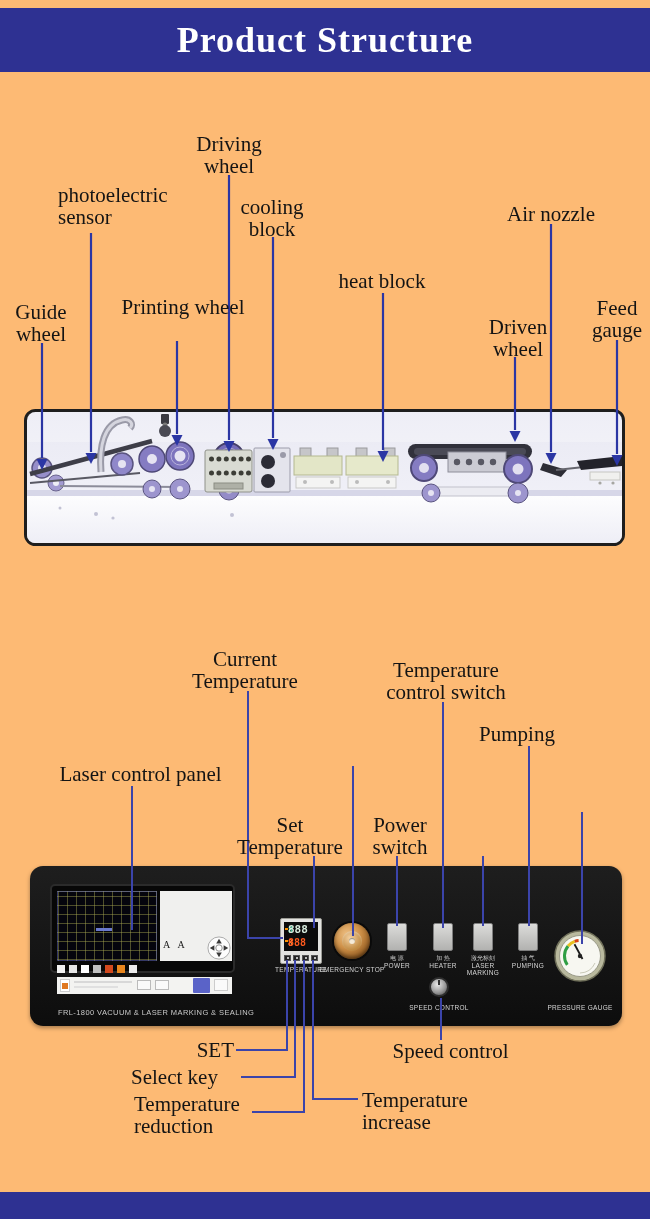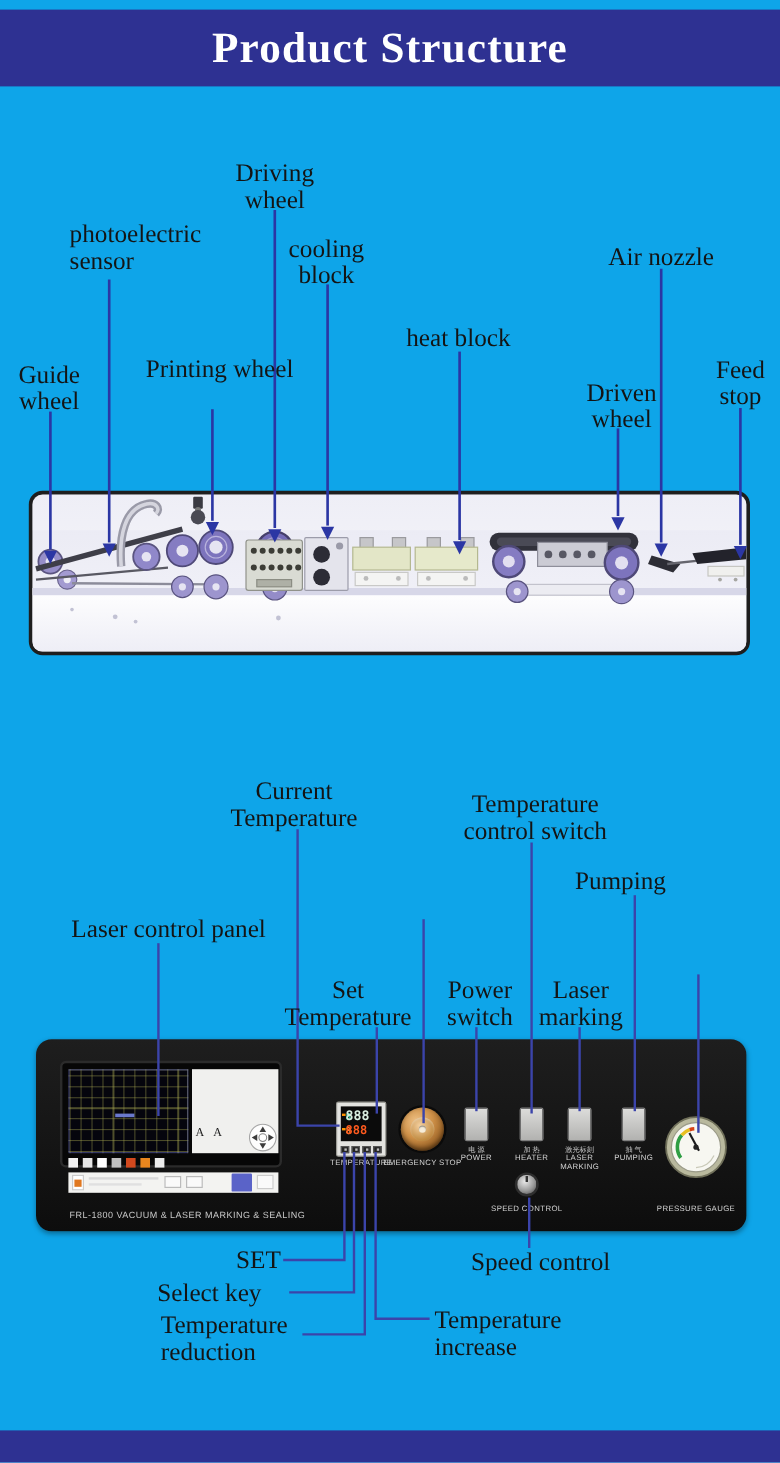--- a/index.html
+++ b/index.html
@@ -1,16 +1,16 @@
 <!DOCTYPE html>
 <html><head>
 <meta charset="utf-8">
 <style>
   html,body{margin:0;padding:0;background:#fff;}
-  .page{position:relative;width:650px;height:1219px;background:#0ea5e9;overflow:hidden;
+  .page{position:relative;width:650px;height:1219px;background:#fdba74;overflow:hidden;
         font-family:"Liberation Serif",serif;}
   
   .banner{position:absolute;left:0;top:8px;width:650px;height:64px;background:#2e3192;
           display:flex;align-items:center;justify-content:center;}
   .banner span{color:#ffffff;font:700 36px "Liberation Serif",serif;letter-spacing:1px;}
   .footer{position:absolute;left:0;top:1192px;width:650px;height:27px;background:#2e3192;}
   
   .lbl{position:absolute;z-index:6;font:21px/22px "Liberation Serif",serif;color:#141414;
        text-align:center;}
   .lbl .ln{display:block;}
@@ -406,21 +406,21 @@
   </div>
   <div class="lbl" style="left:93px;top:296px;width:180px">
     <span class="ln">Printing wheel</span>
   </div>
   <div class="lbl" style="left:478px;top:316px;width:80px">
     <span class="ln">Driven</span>
     <span class="ln">wheel</span>
   </div>
   <div class="lbl" style="left:589px;top:297px;width:56px">
     <span class="ln">Feed</span>
-    <span class="ln">stop</span>
+    <span class="ln">gauge</span>
   </div>
 
   <div class="lbl" style="left:175px;top:648px;width:140px">
     <span class="ln">Current</span>
     <span class="ln">Temperature</span>
   </div>
   <div class="lbl" style="left:376px;top:659px;width:140px">
     <span class="ln">Temperature</span>
     <span class="ln">control switch</span>
   </div>
@@ -431,24 +431,20 @@
     <span class="ln">Laser control panel</span>
   </div>
   <div class="lbl" style="left:225px;top:814px;width:130px">
     <span class="ln">Set</span>
     <span class="ln">Temperature</span>
   </div>
   <div class="lbl" style="left:360px;top:814px;width:80px">
     <span class="ln">Power</span>
     <span class="ln">switch</span>
   </div>
-  <div class="lbl" style="left:444px;top:814px;width:80px">
-    <span class="ln">Laser</span>
-    <span class="ln">marking</span>
-  </div>
 
   <div class="lbl ta-r" style="left:150px;top:1039px;width:84px">
     <span class="ln">SET</span>
   </div>
   <div class="lbl ta-l" style="left:131px;top:1066px;width:104px">
     <span class="ln">Select key</span>
   </div>
   <div class="lbl ta-l" style="left:134px;top:1093px;width:130px">
     <span class="ln">Temperature</span>
     <span class="ln">reduction</span>

